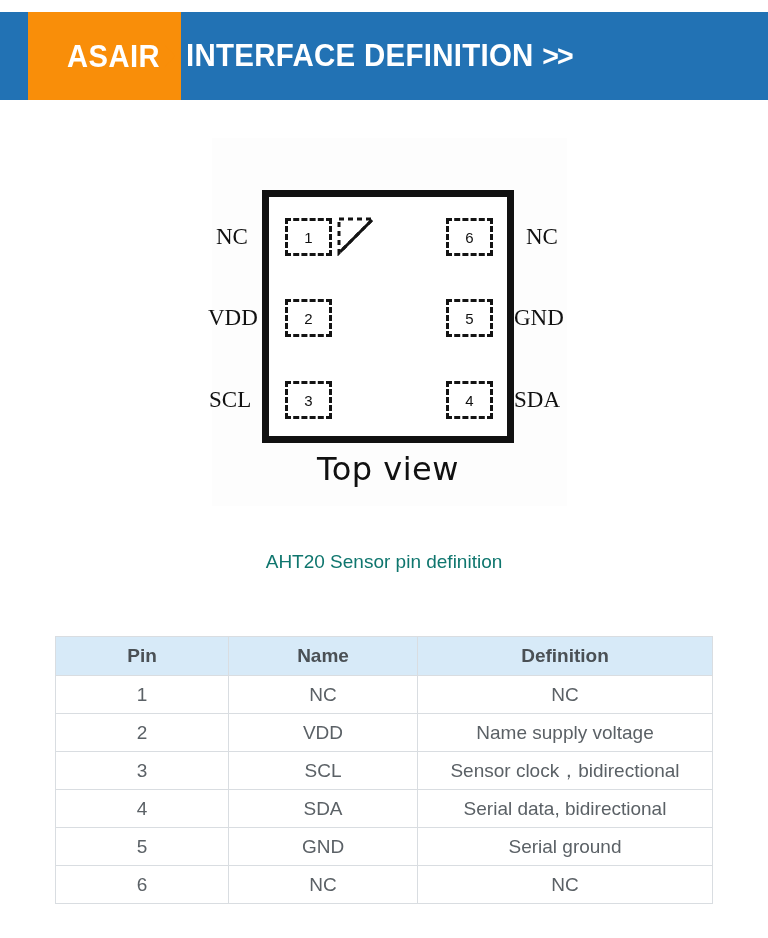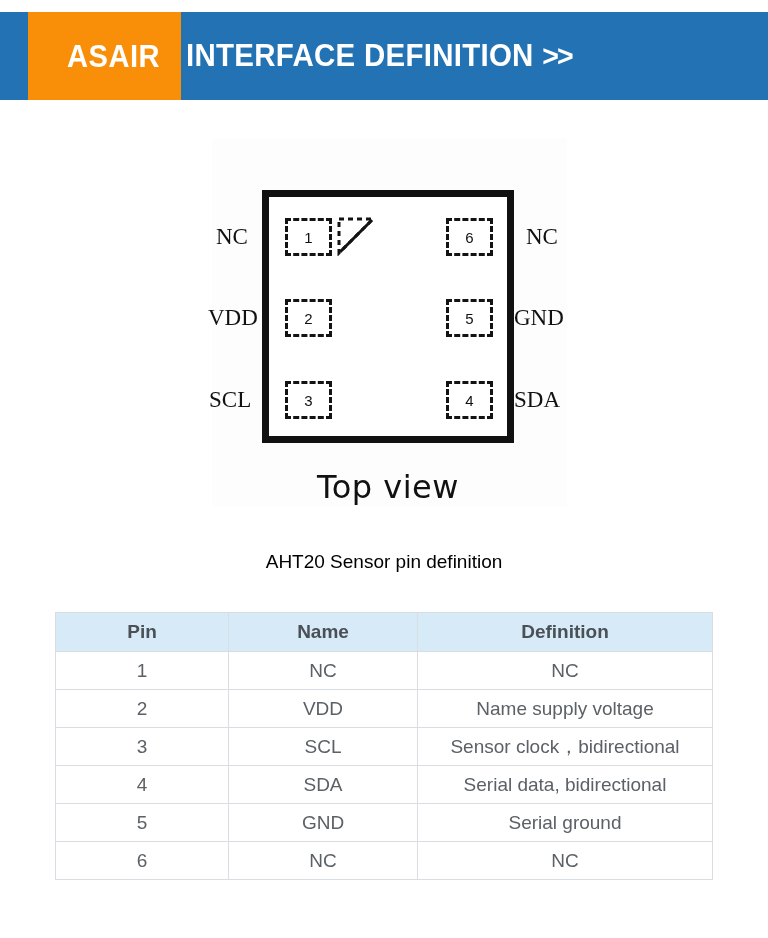--- a/index.html
+++ b/index.html
@@ -143,39 +143,38 @@
   .topview {
     position: absolute;
     left: 262px;
     top: 450px;
     width: 252px;
     text-align: center;
     font-family: "DejaVu Sans", sans-serif;
     font-size: 32px;
     color: #111111;
     letter-spacing: 0.5px;
-    margin-top: 18px;
   }
 
   .caption {
     position: absolute;
     left: 0;
     top: 551px;
     width: 768px;
     text-align: center;
     font-size: 19px;
-    color: #000000;
+    color: #0f766e;
     font-family: "Liberation Sans", sans-serif;
   }
 
   
   .pin-table {
     position: absolute;
     left: 55px;
-    top: 612px;
+    top: 636px;
     width: 658px;
     border-collapse: collapse;
     table-layout: fixed;
     font-family: "Liberation Sans", sans-serif;
   }
   .pin-table th,
   .pin-table td {
     border: 1px solid #d9dde1;
     text-align: center;
     color: #5b6166;

